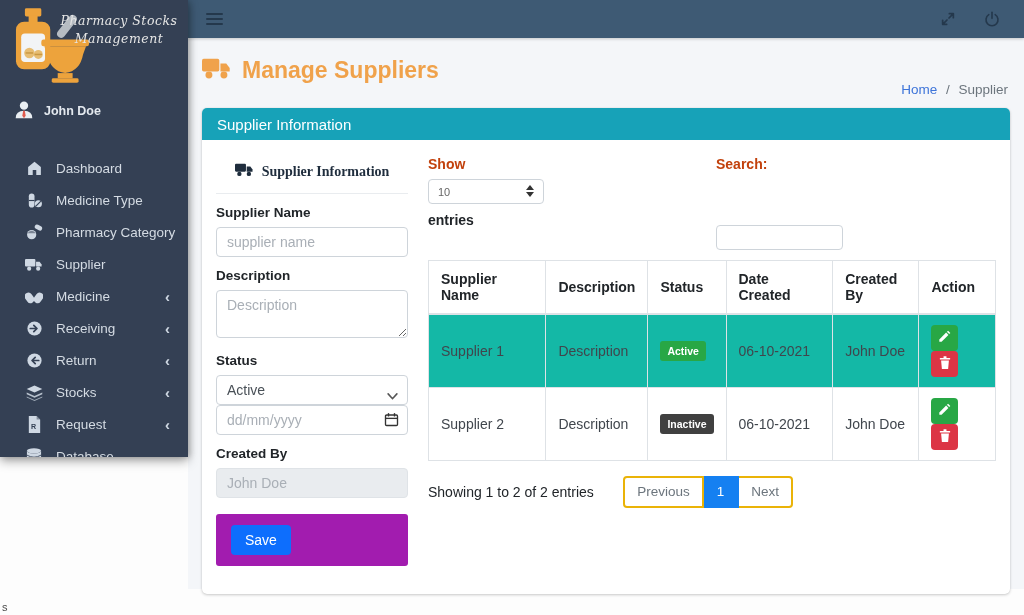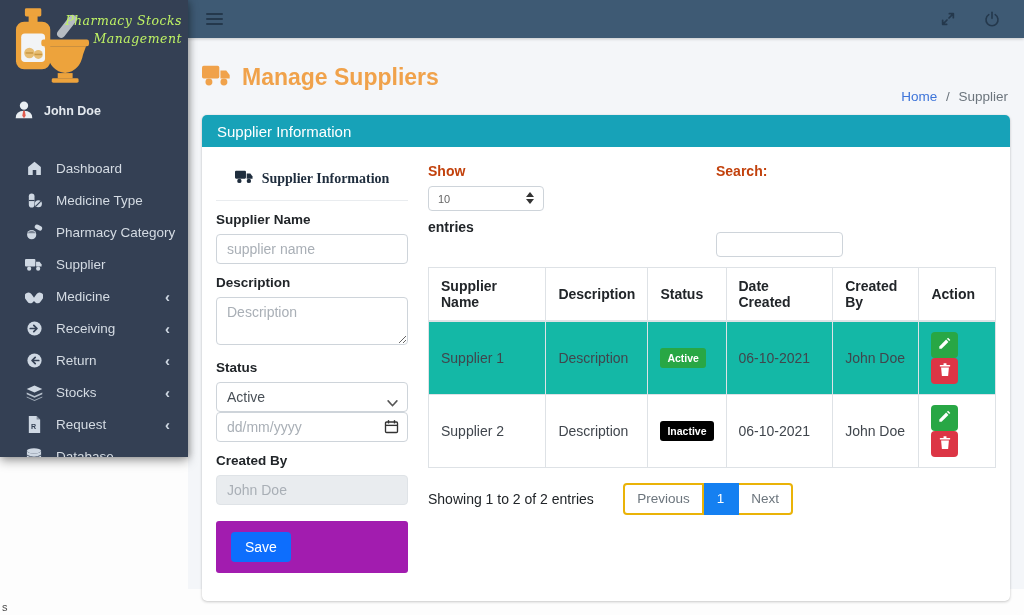--- a/index.html
+++ b/index.html
@@ -14,21 +14,21 @@
     position:absolute; left:0; top:0; width:188px; height:457px;
     background:#344054; color:#cfd8e3; z-index:6;
     box-shadow:0 4px 10px rgba(0,0,0,.35), 2px 0 6px rgba(0,0,0,.18);
     overflow:hidden;
   }
   .brand { position:relative; height:92px; }
   .brand-logo { position:absolute; left:10px; top:6px; }
   .brand-text {
     position:absolute; left:56px; top:12px; width:126px;
     font-family:"DejaVu Serif", serif; font-style:italic;
-    color:#bef264; font-size:12.5px; line-height:1.4; text-align:right;
+    color:#e5e5e5; font-size:12.5px; line-height:1.4; text-align:center;
     letter-spacing:.5px;
   }
   .user-row { display:flex; align-items:center; gap:10px; padding:4px 0 0 14px; height:34px; }
   .user-name { font-size:12.5px; font-weight:bold; color:#e4e9ef; }
   .menu { margin-top:26px; }
   .menu-item {
     display:flex; align-items:center; height:32px; padding:0 18px 0 24px;
     color:#d4dbe3; font-size:13.5px; cursor:pointer; white-space:nowrap;
   }
   .mi-icon { width:20px; margin-right:12px; display:flex; justify-content:center; align-items:center; flex:none; }
@@ -43,21 +43,21 @@
   .hamburger { margin-left:18px; width:17px; cursor:pointer; }
   .hamburger div { height:2.5px; background:#24384c; margin:2.5px 0; border-radius:1px; }
   .topbar-right { margin-left:auto; display:flex; align-items:center; gap:28px; margin-right:24px; }
   .tb-icon { cursor:pointer; display:flex; }
 
   
   .content {
     position:absolute; left:188px; top:38px; width:836px; height:551px;
     background:#f4f6f9;
   }
-  .page-header { display:flex; align-items:center; padding:13px 16px 11px 14px;justify-content:space-between; }
+  .page-header { display:flex; align-items:center; padding:6px 16px 11px 14px;justify-content:space-between; }
   .page-title { display:flex; align-items:center; gap:10px; color:#f0a24b; font-size:23px; font-weight:bold; }
   .breadcrumb { margin-left:auto; font-size:13.5px;margin-top:38px; }
   .bc-home { color:#3d74d9; text-decoration:none; cursor:pointer; }
   .bc-sep { color:#6c757d; margin:0 5px; }
   .bc-cur { color:#6c757d; }
 
   .card {
     margin:0 14px; background:#fff; border-radius:5px; height:486px;
     box-shadow:0 0 1px rgba(0,0,0,.12), 0 1px 3px rgba(0,0,0,.2);
   }
@@ -130,21 +130,21 @@
     width:127px; height:25px; border:1px solid #ced4da; border-radius:4px;
     padding:2px 8px; font-size:13px; color:#495057;
   }
 
   table.sup-table { width:100%; border-collapse:collapse; margin-top:10px; font-size:14px; color:#40464d; }
   .sup-table th, .sup-table td { border:1px solid #dee2e6; padding:10px 12px; text-align:left; vertical-align:middle; }
   .sup-table thead th { color:#212529; font-weight:bold; border-bottom-width:2px; background:#fff; cursor:pointer; }
   .sup-table tbody tr.odd { background:#14b8a6; }
   .badge { display:inline-block; color:#fff; font-size:10.5px; font-weight:bold; padding:4px 7px; border-radius:3px; }
   .badge-active { background:#28a745; }
-  .badge-inactive { background:#000000;text-align:center; }
+  .badge-inactive { background:#404040;text-align:center; }
   .action-btn {
     width:27px; height:26px; border:none; border-radius:4px; cursor:pointer;
     display:inline-flex; align-items:center; justify-content:center; margin-right:5px; padding:0;
   }
   .action-edit { background:#28a745; }
   .action-del { background:#dc3545; }
 
   .table-footer { display:flex; align-items:flex-start; margin-top:15px; }
   .dt-info { font-size:14px; color:#212529; padding-top:8px; }
   .pagination { display:flex; margin-left:auto; margin-right:203px; }

